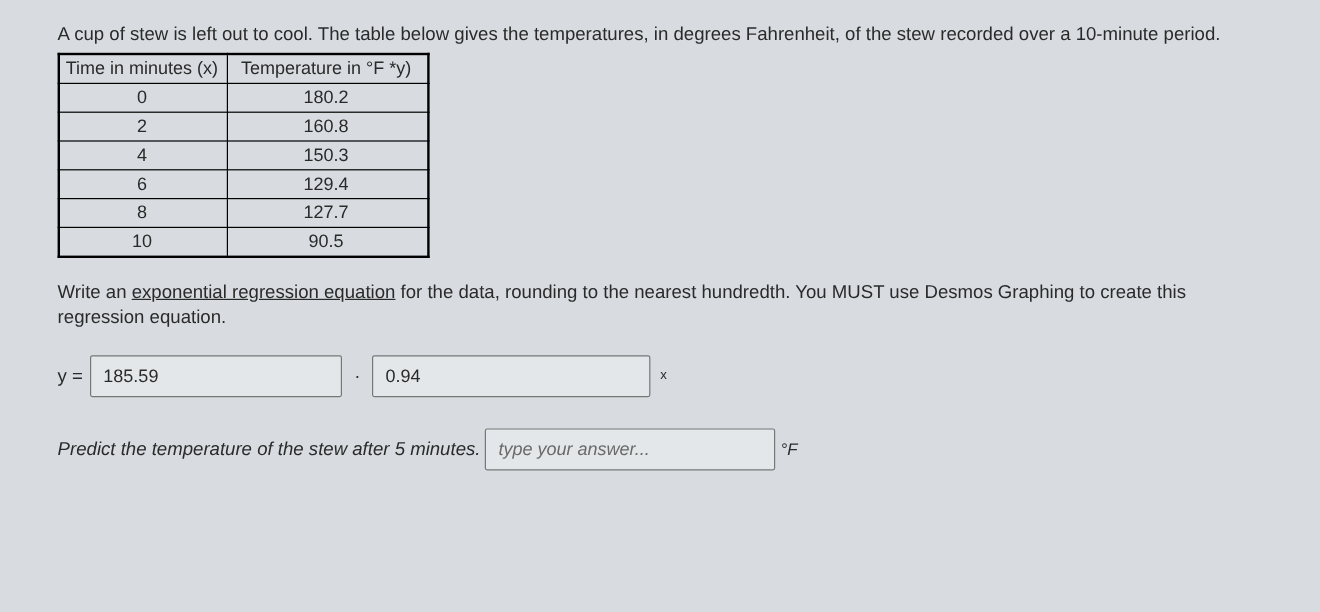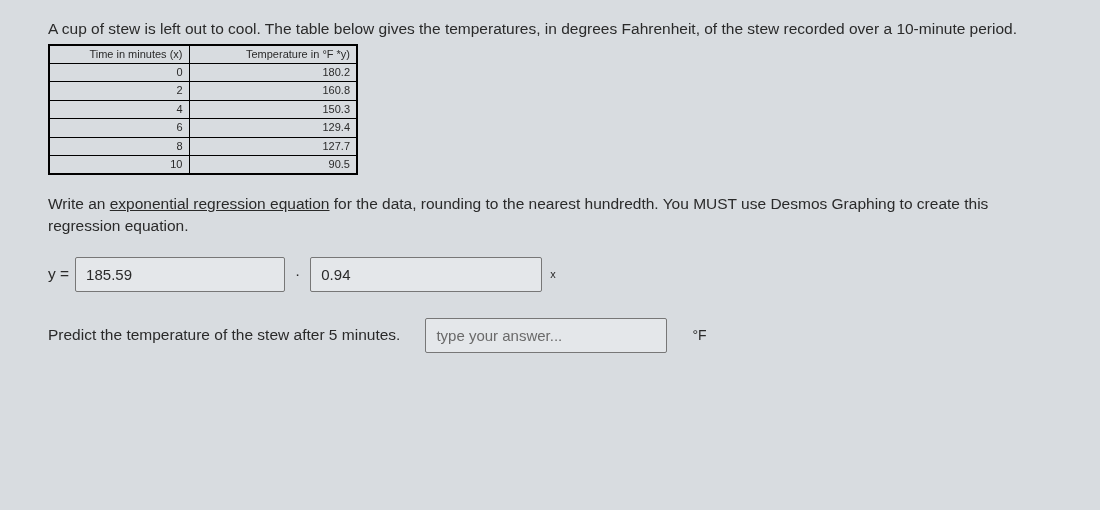--- a/index.html
+++ b/index.html
@@ -18,22 +18,22 @@
       border-collapse: collapse;
       border: 2px solid #000;
       background: #d8dce0;
       margin-top: 2px;
       margin-bottom: 18px;
     }
     table.data th, table.data td {
       border: 1px solid #000;
       padding: 1px 6px 1px 4px;
       font-weight: normal;
-      text-align: right;
-      font-size: 11px;
+      text-align: center;
+      font-size: 15px;
       color: #2a2a2a;
     }
     table.data th:first-child, table.data td:first-child { width: 140px; }
     table.data th:last-child, table.data td:last-child { width: 168px; }
     .prompt1 { margin-top: 18px; margin-bottom: 20px; }
     .underline { text-decoration: underline; }
     .eqrow { display: flex; align-items: center; gap: 6px; margin-bottom: 26px; }
     .inputbox {
       border: 1px solid #777;
       background: #e4e7ea;
@@ -44,21 +44,21 @@
       font-size: 15px;
       color: #2a2a2a;
       border-radius: 2px;
     }
     .inputbox.w1 { width: 210px; }
     .inputbox.w2 { width: 232px; }
     .inputbox.w3 { width: 242px; }
     .placeholder { color: #6a6a6a; }
     .sep { padding: 0 4px; }
     .sup { vertical-align: super; font-size: 11px; padding-left: 2px; }
-    .predrow { display: flex; align-items: center; gap: 25px; }
+    .predrow { display: flex; align-items: center; gap: 4px; font-style: italic; }
     .degF { font-size: 14px; }
   </style>
 </head>
 <body>
 
 <p class="intro">A cup of stew is left out to cool. The table below gives the temperatures, in degrees Fahrenheit, of the stew recorded over a 10-minute period.</p>
 
 <table class="data">
   <tbody>
       <tr>

